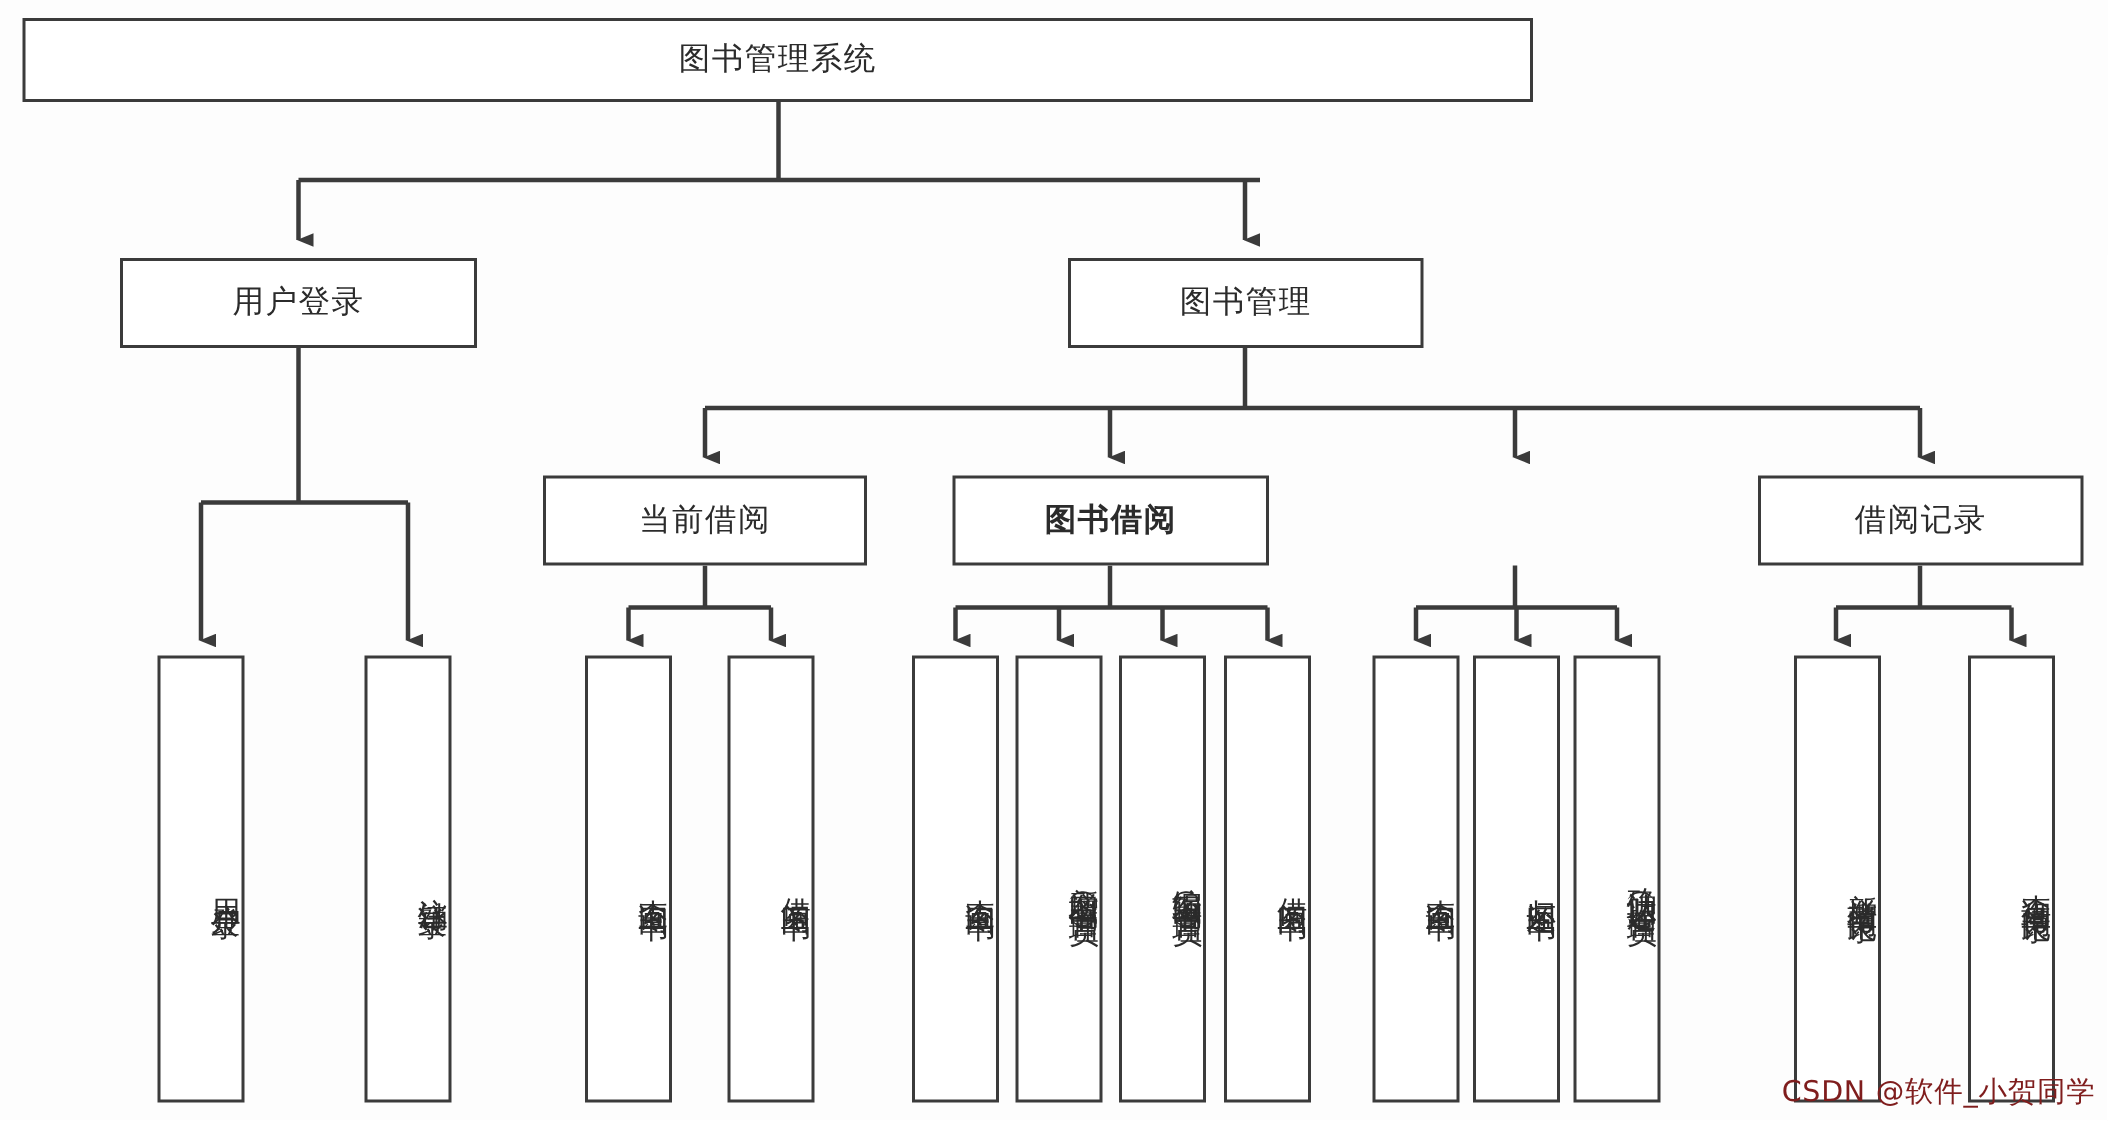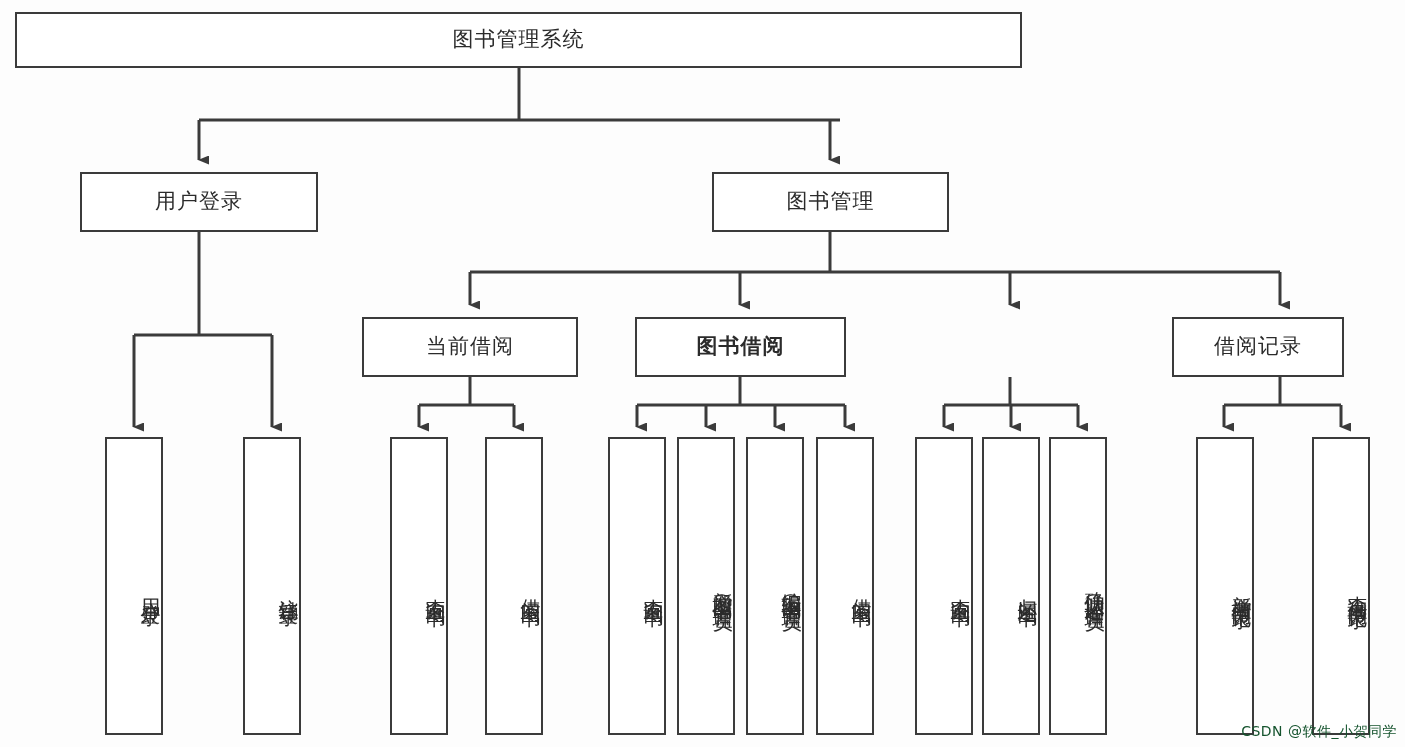--- a/index.html
+++ b/index.html
@@ -49,22 +49,22 @@
     white-space: nowrap;
   }
   .node-v > span {
     writing-mode: vertical-rl;
     text-orientation: upright;
   }
   #watermark {
     position: absolute;
     right: 8px;
     bottom: 6px;
-    font-size: 14px;
-    color: #14532d;
+    font-size: 19px;
+    color: #7f1d1d;
     letter-spacing: 0.5px;
     white-space: nowrap;
     pointer-events: none;
   }
 </style>
 </head>
 <body>
 
 <div id="canvas">
 
@@ -129,21 +129,21 @@
   <div class="node node-h" style="left:712px; top:172px; width:237px; height:60px;">
     <span>图书管理</span>
   </div>
 
   <div class="node node-h" style="left:362px; top:317px; width:216px; height:60px;">
     <span>当前借阅</span>
   </div>
   <div class="node node-h" style="left:635px; top:317px; width:211px; height:60px;font-weight:bold;">
     <span>图书借阅</span>
   </div>
-  <div class="node node-h" style="left:1172px; top:317px; width:172px; height:60px;">
+  <div class="node node-h" style="left:1172px; top:317px; width:217px; height:60px;">
     <span>借阅记录</span>
   </div>
 
   <div class="node node-v" style="left:105px; top:437px; width:58px; height:298px;">
     <span>用户登录</span>
   </div>
   <div class="node node-v" style="left:243px; top:437px; width:58px; height:298px;">
     <span>注销登录</span>
   </div>
 

